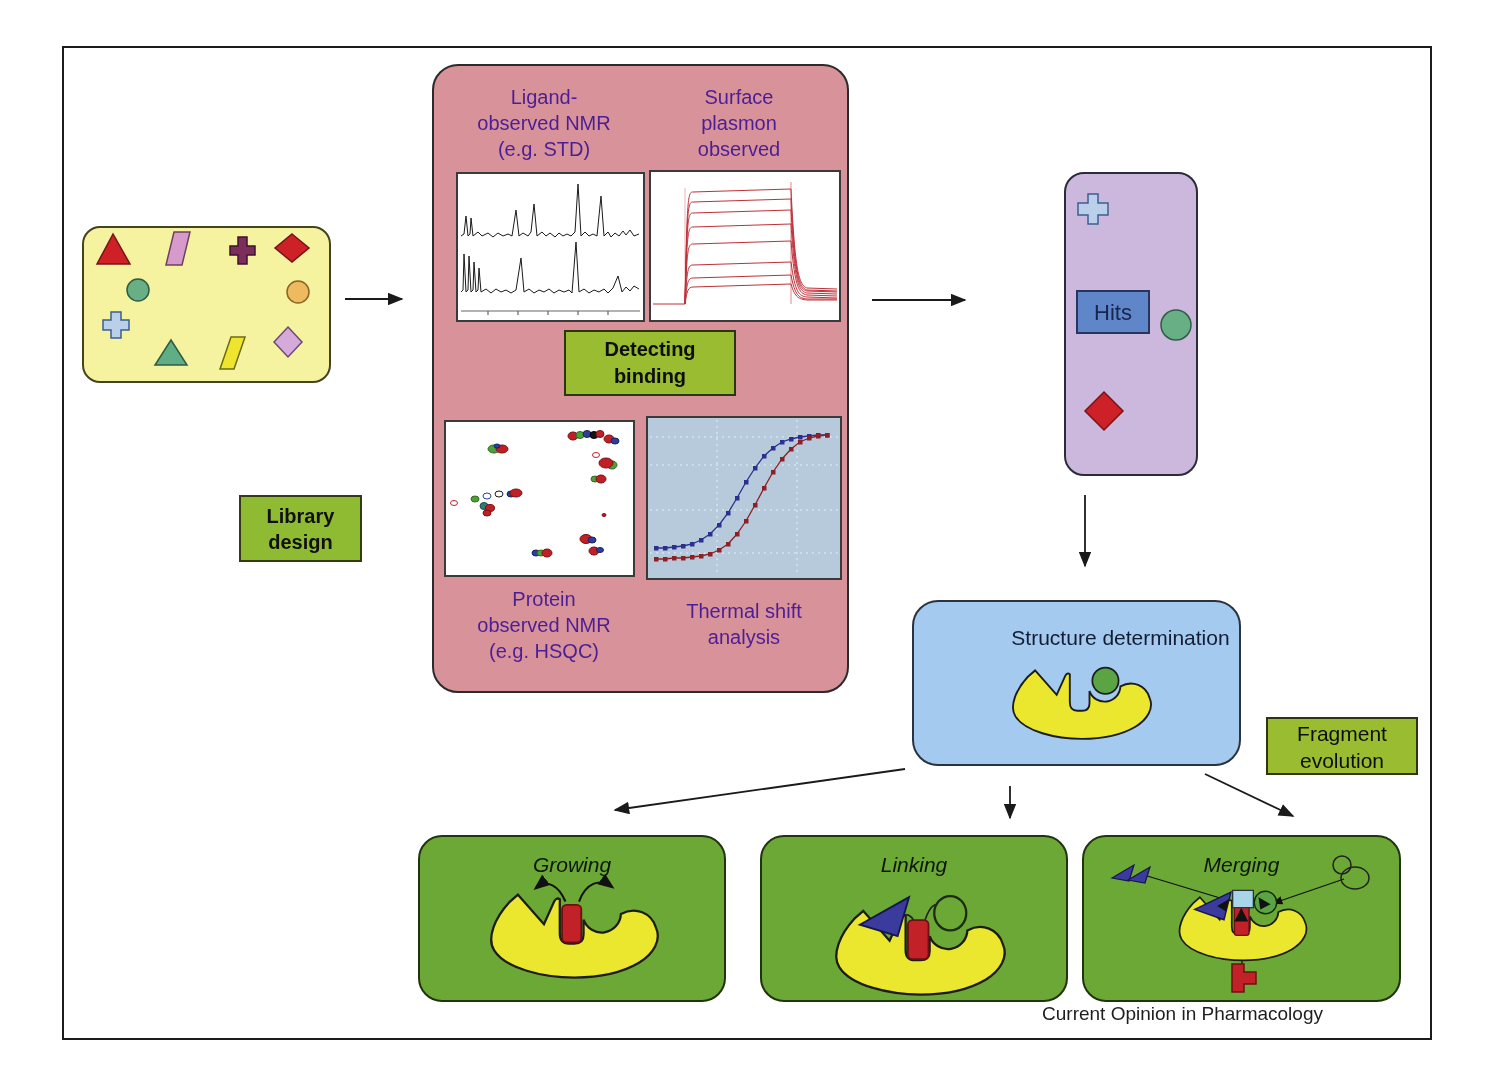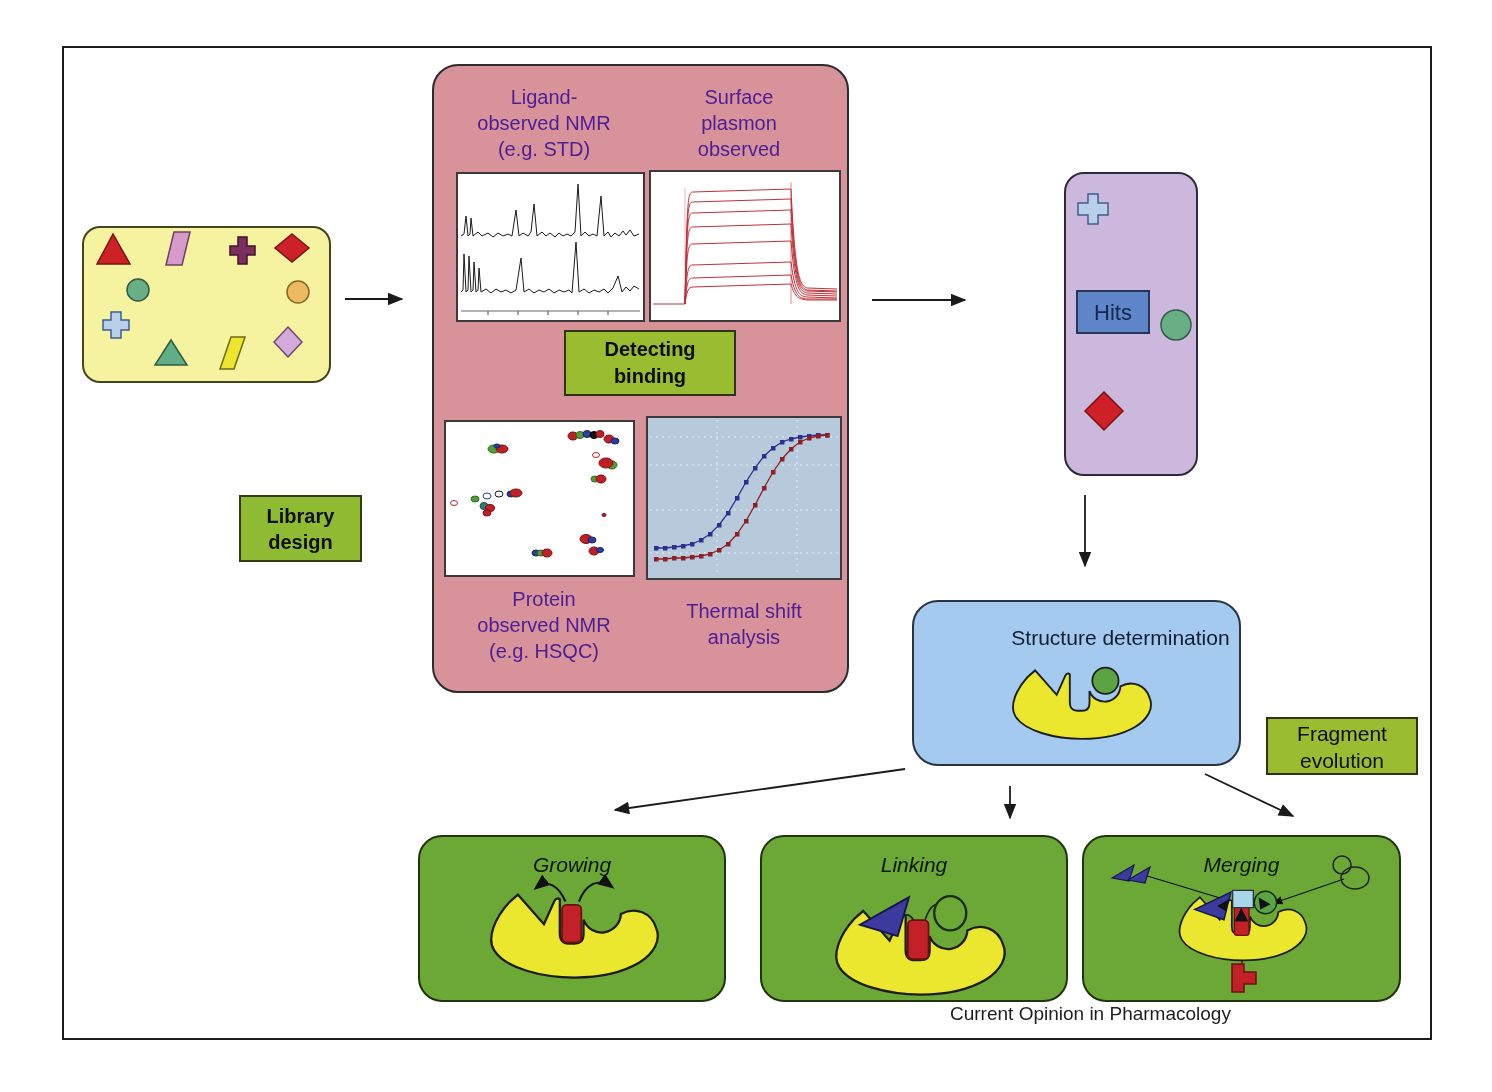--- a/index.html
+++ b/index.html
@@ -36,21 +36,21 @@
   
   #fragment-box{left:1266px;top:717px;width:152px;height:58px;background:#99BC30;
                 border:2px solid #2f3310;font-weight:normal;font-size:21px;line-height:27px;
                 color:#0e0e0e;padding-top:1px;box-sizing:border-box;}
   
   .strategy{background:#6BA836;border:2px solid #22330f;border-radius:24px;width:304px;height:163px;top:835px;}
   .strategy-label{left:0;top:16px;width:100%;font-size:21px;color:#0d160a;font-style:italic;}
   #growing-box{left:418px;}
   #linking-box{left:760px;}
   #merging-box{left:1066px;width:315px;margin-left:16px;}
-  #caption{left:950px;top:1003px;width:465px;text-align:left;font-size:19px;color:#1e1e1e;}
+  #caption{left:950px;top:1003px;width:465px;text-align:center;font-size:19px;color:#1e1e1e;}
 </style>
 </head>
 <body>
 
 <div id="fig">
 
   <svg width="0" height="0" style="position:absolute" aria-hidden="true">
     <defs>
       <marker id="arr" viewBox="0 0 10 8" markerWidth="9" markerHeight="7" refX="9" refY="4" orient="auto">
         <path d="M0,0 L10,4 L0,8 Z" fill="#1a1a1a"></path>

